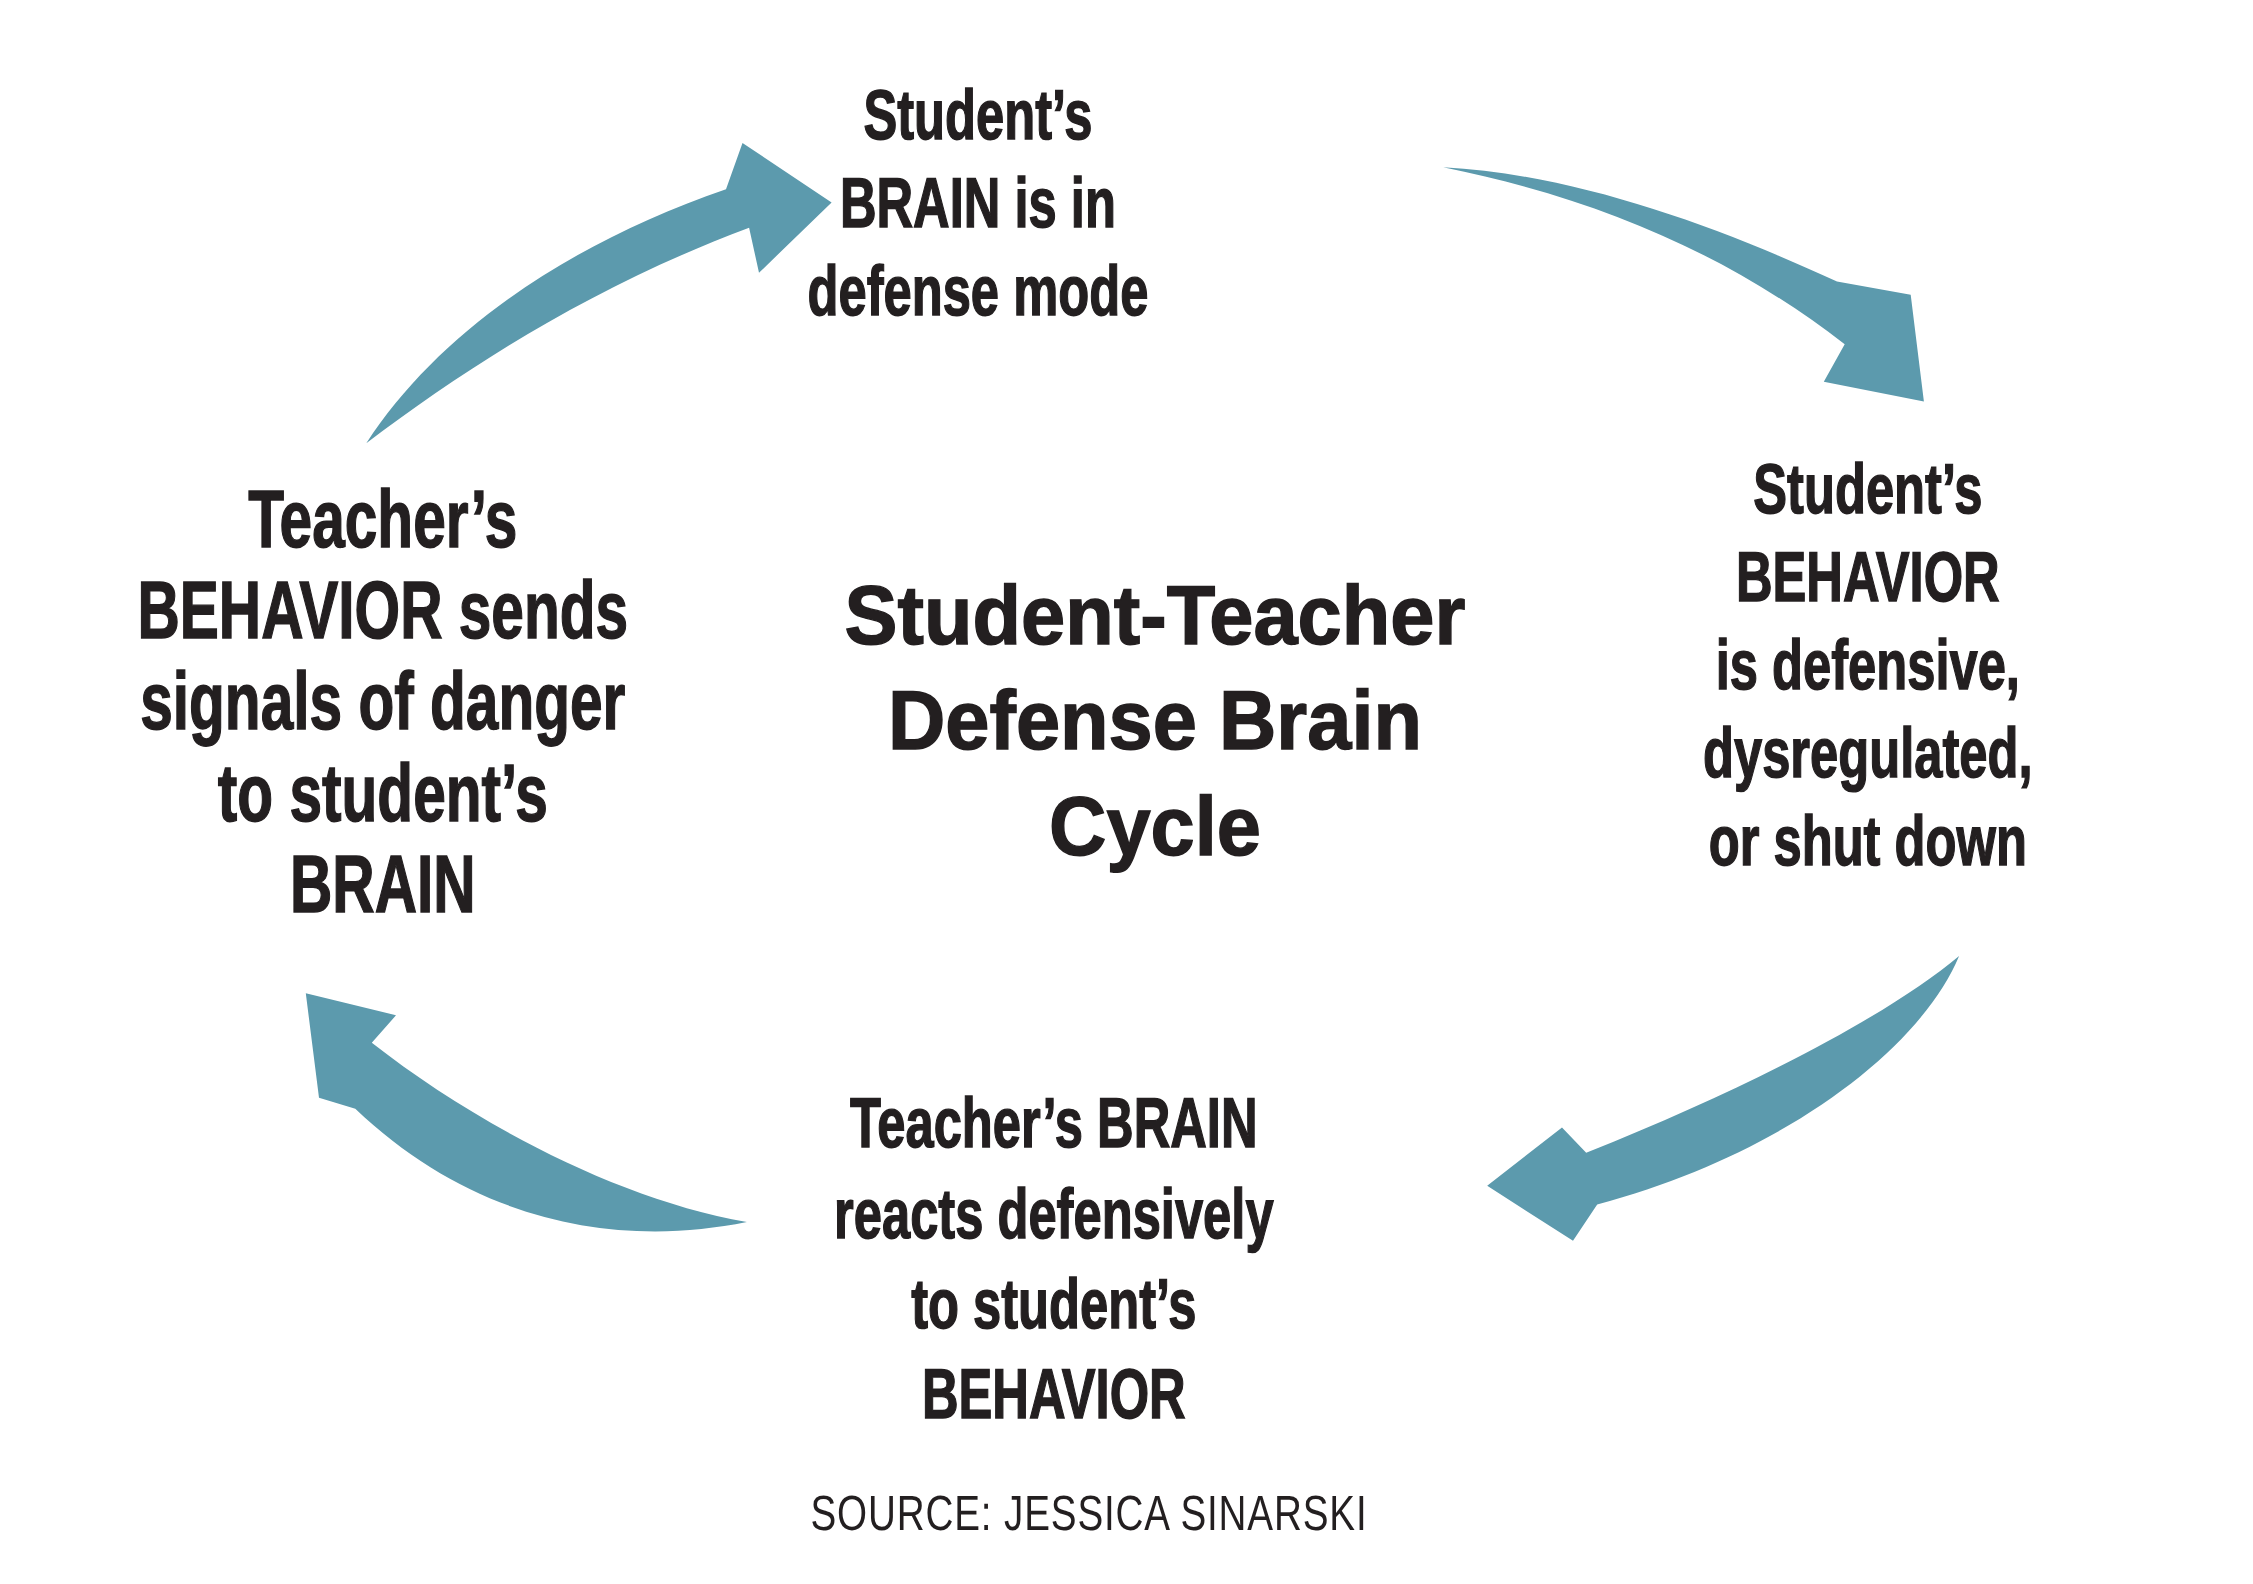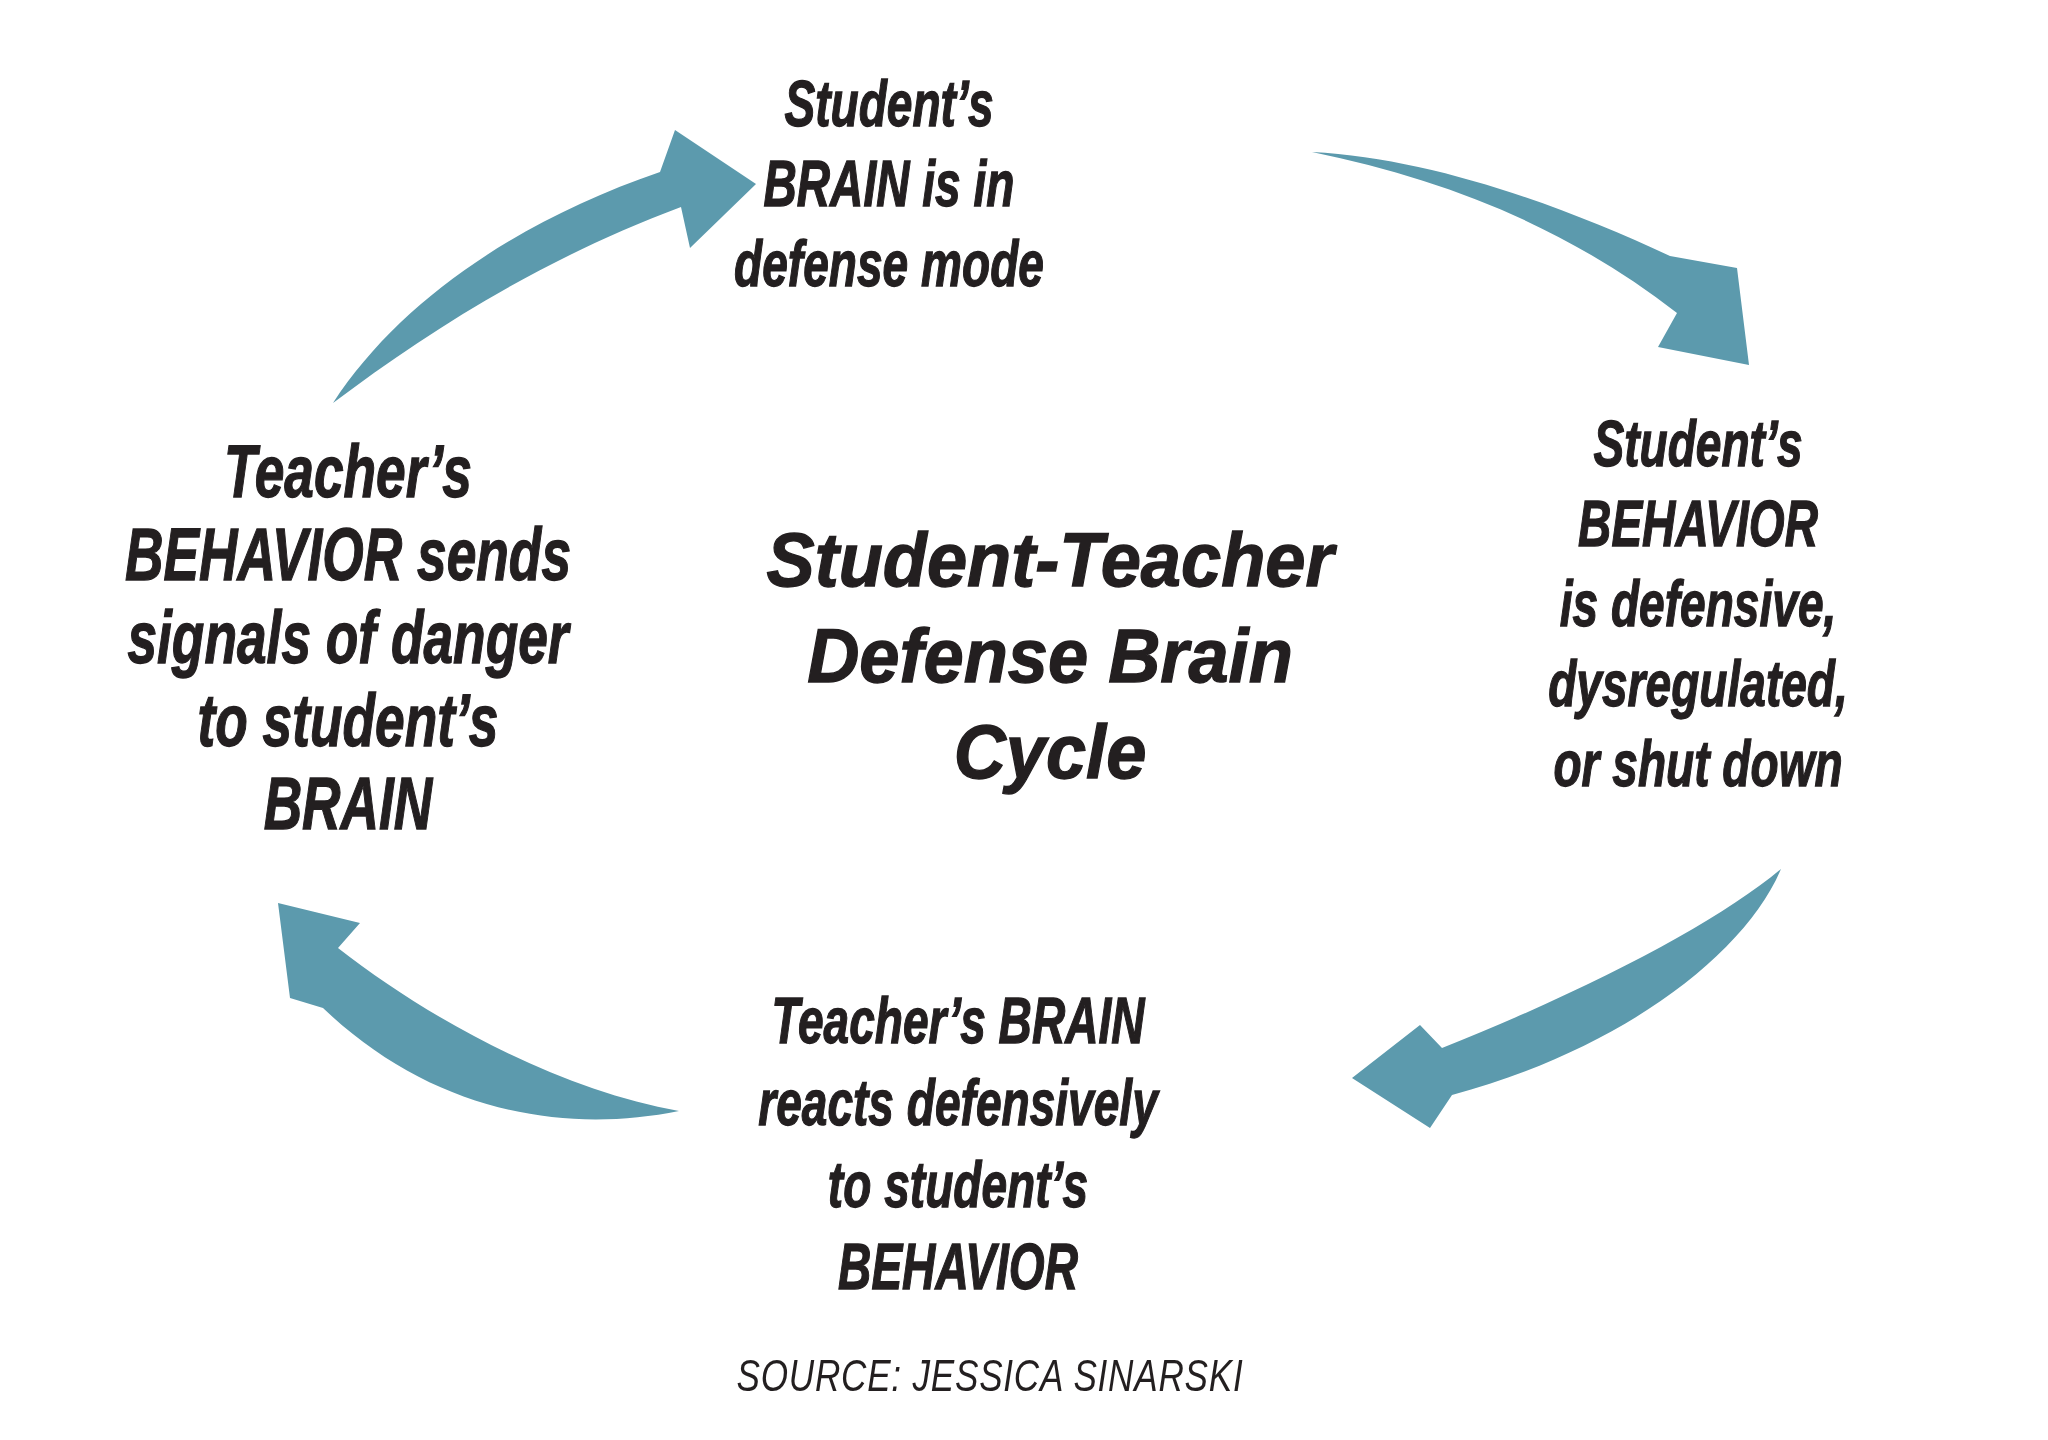--- a/index.html
+++ b/index.html
@@ -3,21 +3,21 @@
 <meta charset="utf-8">
 <style>
   html,body{margin:0;padding:0;}
   body{
     width:2048px;height:1440px;
     background:#ffffff;
     font-family:"Liberation Sans","DejaVu Sans",sans-serif;
     position:relative;
     overflow:hidden;
   }
-  #canvas{position:absolute;left:0;top:0;width:2048px;height:1412px;font-style:italic;}
+  #canvas{position:absolute;left:0;top:0;width:2048px;height:1412px;}
   .tblock{
     position:absolute;
     text-align:center;
     color:#231f20;
     font-weight:900;
     transform:scaleX(0.72);
     transform-origin:50% 0;
     -webkit-text-stroke:1.3px #231f20;
     white-space:nowrap;
   }

